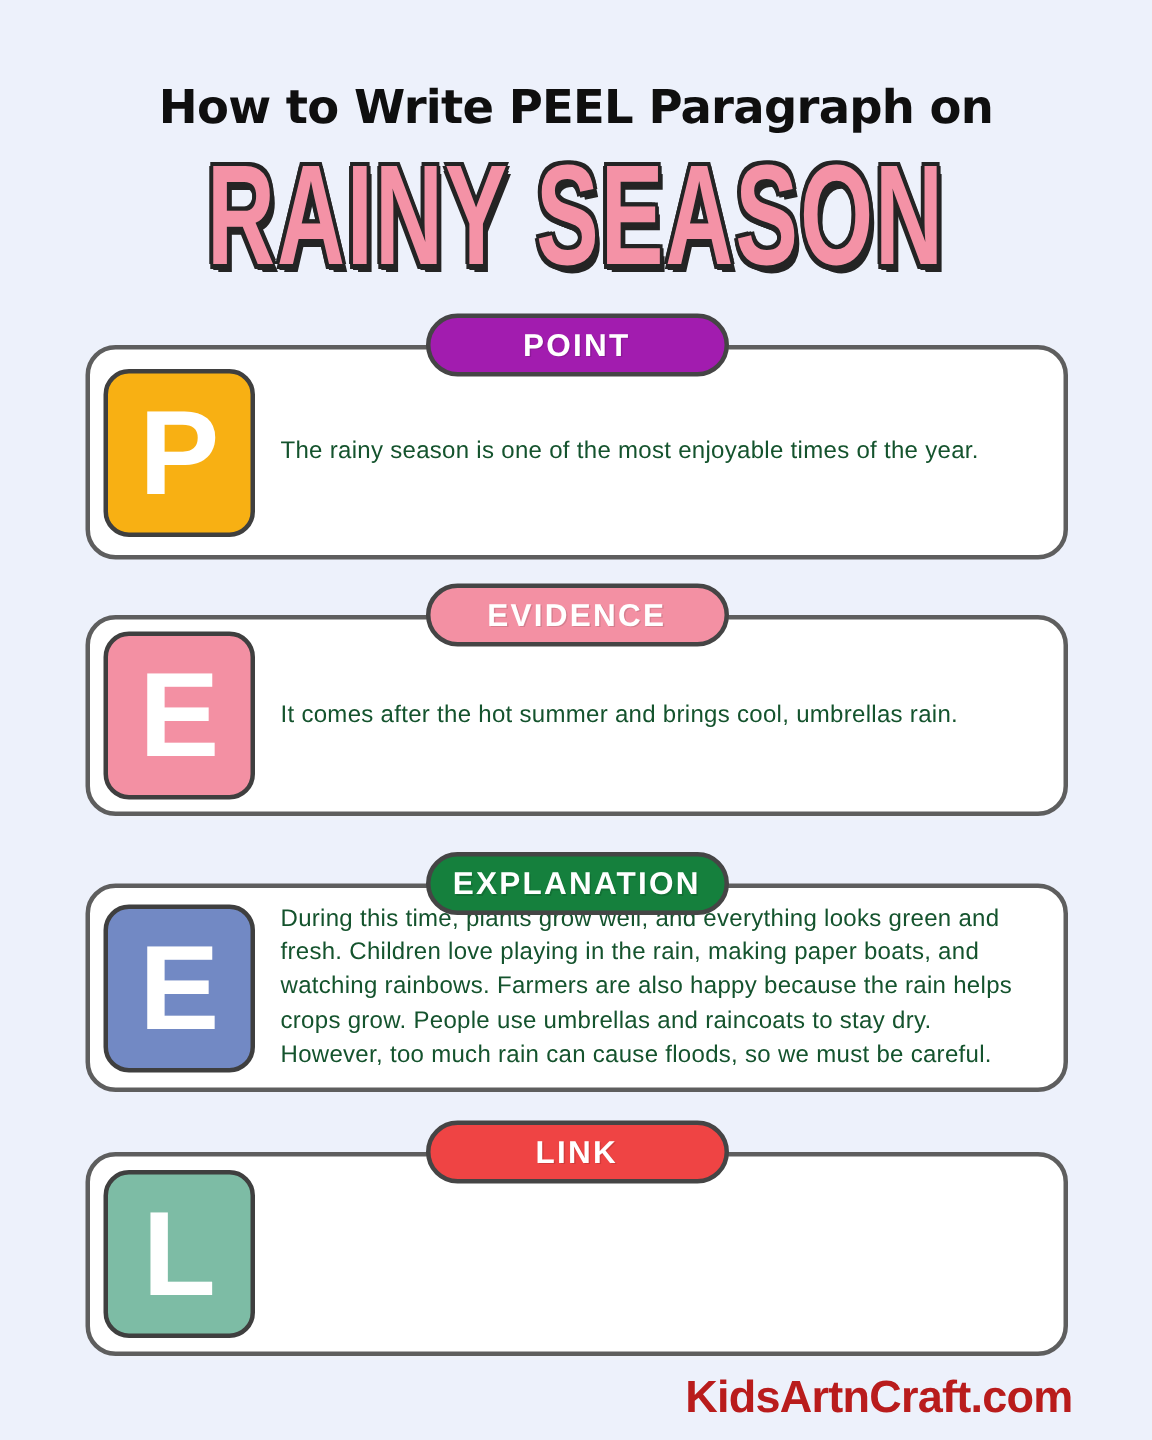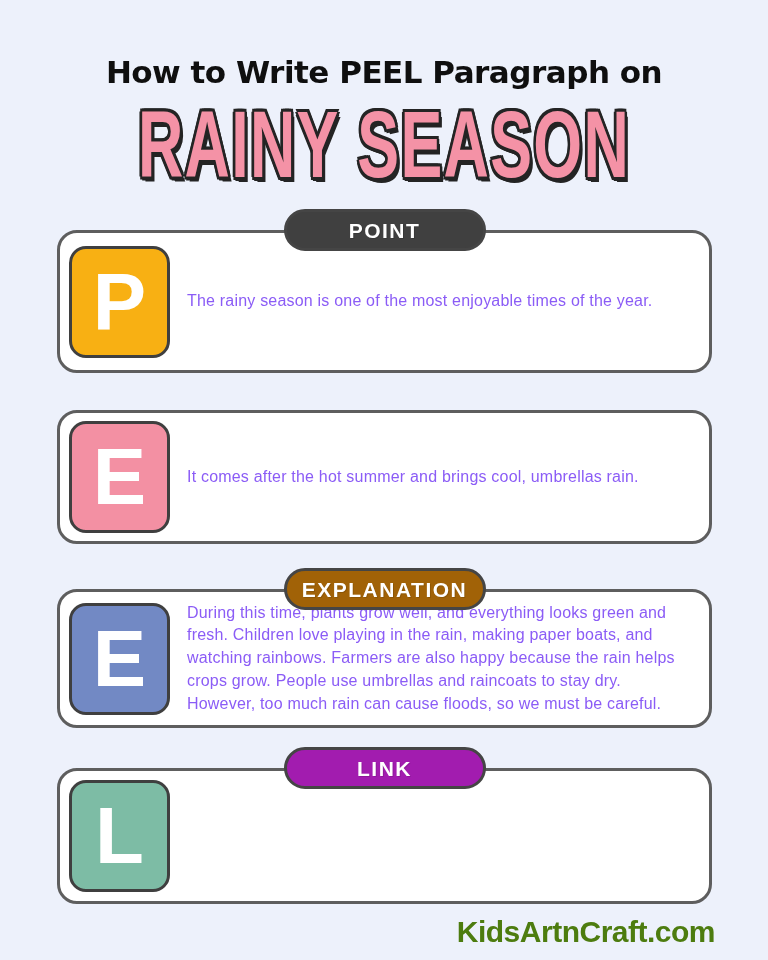--- a/index.html
+++ b/index.html
@@ -76,62 +76,63 @@
     border: 3px solid #3F3F3F;
     border-radius: 17px;
     display: flex; align-items: center; justify-content: center;
     color: #FFFFFF;
     font-weight: 700; font-size: 80px; line-height: 1;
   }
   .section-text {
     margin: 0;
     font-size: 16px; line-height: 22.8px;
     letter-spacing: 0.2px;
-    color: #8b5cf6;
+    color: #14532d;
   }
   
   .footer-branding {
     position: absolute; top: 915px; right: 53px;
     font-weight: 700; font-size: 30px; letter-spacing: -0.5px;
-    color: #4d7c0f;
+    color: #b91c1c;
   }
 </style>
 </head>
 <body>
 
 <div class="page">
 
   <div class="title-line1">How to Write PEEL Paragraph on</div>
   <div class="title-line2">RAINY SEASON</div>
 
   <section class="peel-section sec-point">
     <div class="card">
       <div class="letter-tile" style="background-color: rgb(248, 176, 19);">P</div>
       <p class="section-text">The rainy season is one of the most enjoyable times of the year.</p>
     </div>
-    <div class="badge" style="background-color: #404040;">POINT</div>
+    <div class="badge" style="background-color: #a21caf;">POINT</div>
   </section>
 
   <section class="peel-section sec-evidence">
     <div class="card">
       <div class="letter-tile" style="background-color: rgb(243, 144, 163);">E</div>
       <p class="section-text">It comes after the hot summer and brings cool, umbrellas rain.</p>
     </div>
+    <div class="badge" style="background-color: rgb(243, 144, 163);">EVIDENCE</div>
   </section>
 
   <section class="peel-section sec-explanation">
     <div class="card">
       <div class="letter-tile" style="background-color: rgb(114, 137, 196);">E</div>
       <p class="section-text">During this time, plants grow well, and everything looks green and fresh. Children love playing in the rain, making paper boats, and watching rainbows. Farmers are also happy because the rain helps crops grow. People use umbrellas and raincoats to stay dry. However, too much rain can cause floods, so we must be careful.</p>
     </div>
-    <div class="badge" style="background-color: #a16207;">EXPLANATION</div>
+    <div class="badge" style="background-color: #15803d;">EXPLANATION</div>
   </section>
 
   <section class="peel-section sec-link">
     <div class="card">
       <div class="letter-tile" style="background-color: rgb(125, 188, 165);">L</div>
     </div>
-    <div class="badge" style="background-color: #a21caf;">LINK</div>
+    <div class="badge" style="background-color: #ef4444;">LINK</div>
   </section>
 
   <div class="footer-branding">KidsArtnCraft.com</div>
 
 </div>
 
 </body></html>

